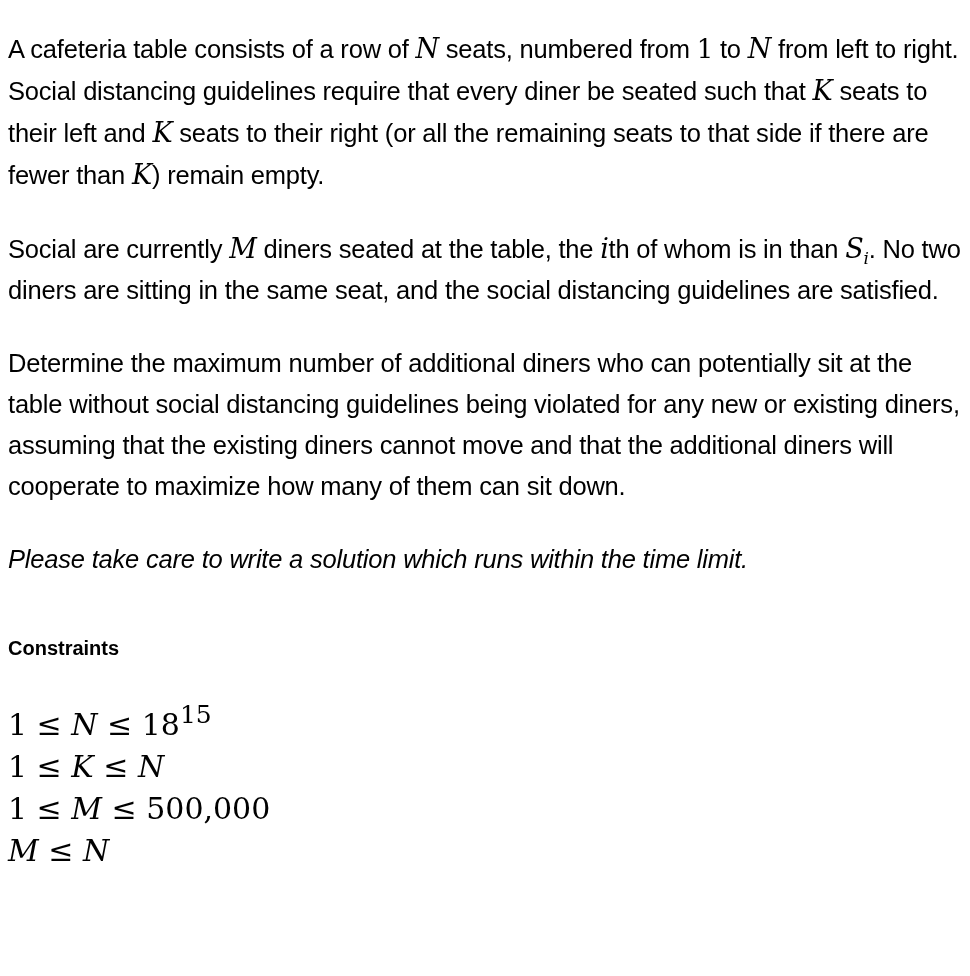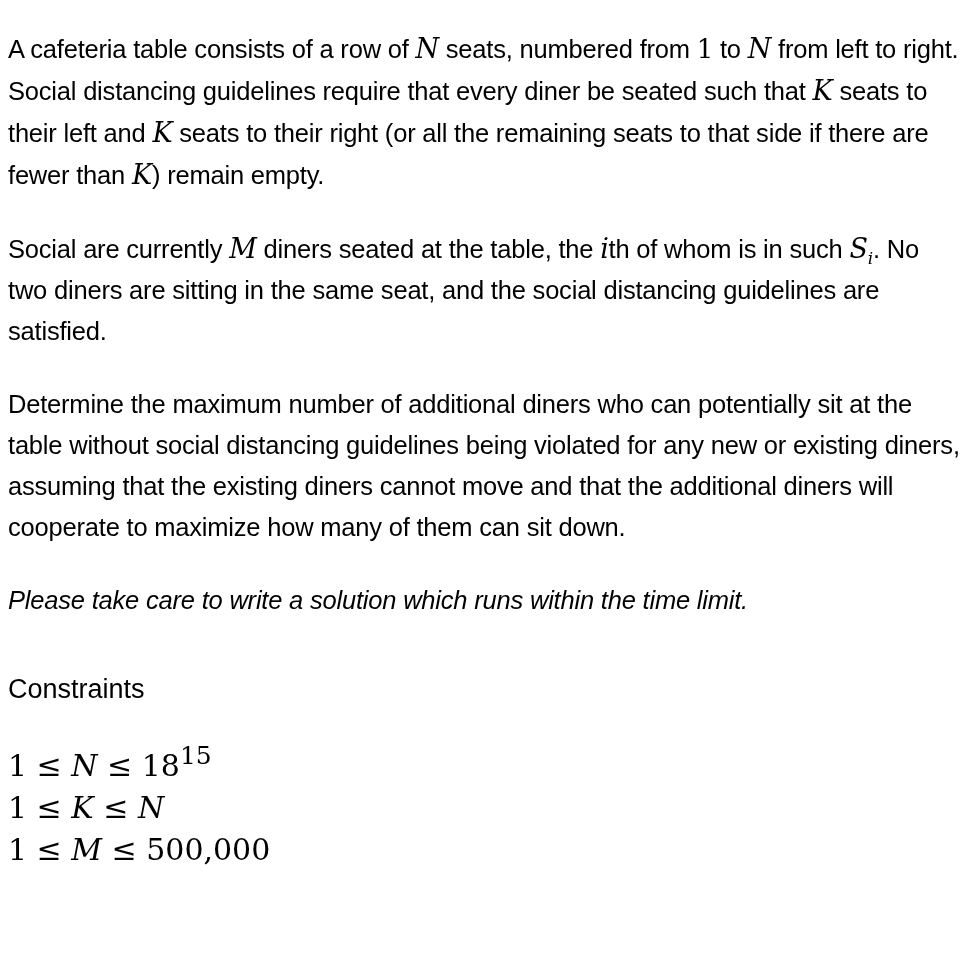--- a/index.html
+++ b/index.html
@@ -10,39 +10,40 @@
   }
   .content { padding: 28px 6px 0 8px; }
   p {
     font-size: 25.5px; line-height: 41px; margin: 0 0 32px 0;
     letter-spacing: -0.2px;
   }
   .m { font-family: "DejaVu Serif", "Liberation Serif", serif; font-style: italic; font-size: 27px; }
   .mn { font-family: "DejaVu Serif", "Liberation Serif", serif; font-size: 26px; }
   sub.m { font-size: 17px; font-style: italic; vertical-align: -6px; line-height: 0; }
   .note { font-style: italic; margin-bottom: 52px; }
-  h3 { font-size: 27px; font-weight: normal; margin: 0 0 40px 0; line-height: 32px; }
+  h3 { font-size: 20px; font-weight: bold; margin: 0 0 40px 0; line-height: 32px; }
   .constraints { font-family: "DejaVu Serif", "Liberation Serif", serif; font-size: 30px; line-height: 42px; }
   .constraints .v { font-style: italic; }
   .constraints sup { font-size: 25px; vertical-align: 12px; line-height: 0; }
   .constraints sub { font-size: 19px; font-style: italic; vertical-align: -7px; line-height: 0; }
   .row { white-space: nowrap; }
 </style>
 </head>
 <body>
 
 <div class="content">
   <p><span>A cafeteria table consists of a row of </span><span class="m">N</span><span> seats, numbered from </span><span class="mn">1</span><span> to </span><span class="m">N</span><span> from left to right. Social distancing guidelines require that every diner be seated such that </span><span class="m">K</span><span> seats to their left and </span><span class="m">K</span><span> seats to their right (or all the remaining seats to that side if there are fewer than </span><span class="m">K</span><span>) remain empty.</span></p>
 
-  <p><span>Social are currently </span><span class="m">M</span><span> diners seated at the table, the </span><span class="m">i</span><span>th of whom is in such </span><span class="m">S</span><sub class="m">i</sub><span>. No two diners are sitting in the same seat, and the social distancing guidelines are satisfied.</span></p>
+  <p><span>Social are currently </span><span class="m">M</span><span> diners seated at the table, the </span><span class="m">i</span><span>th of whom is in than </span><span class="m">S</span><sub class="m">i</sub><span>. No two diners are sitting in the same seat, and the social distancing guidelines are satisfied.</span></p>
 
   <p><span>Determine the maximum number of additional diners who can potentially sit at the table without social distancing guidelines being violated for any new or existing diners, assuming that the existing diners cannot move and that the additional diners will cooperate to maximize how many of them can sit down.</span></p>
 
   <p class="note">Please take care to write a solution which runs within the time limit.</p>
 
   <h3>Constraints</h3>
 
   <div class="constraints">
     <div class="row"><span>1 ≤ </span><span class="v">N</span><span> ≤ 18</span><sup>15</sup></div>
     <div class="row"><span>1 ≤ </span><span class="v">K</span><span> ≤ </span><span class="v">N</span></div>
     <div class="row"><span>1 ≤ </span><span class="v">M</span><span> ≤ 500,000</span></div>
+    <div class="row"><span class="v">M</span><span> ≤ </span><span class="v">N</span></div>
   </div>
 </div>
 
 </body></html>

